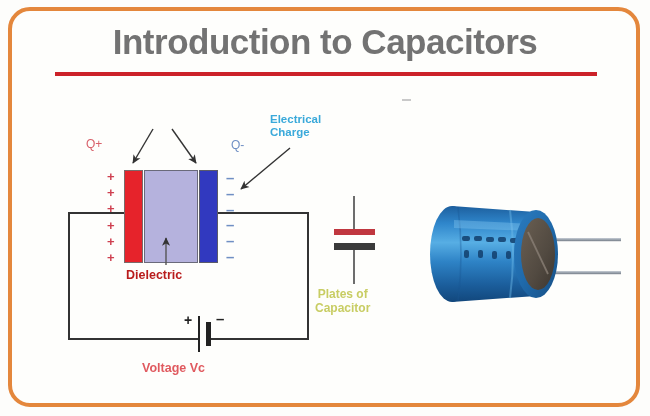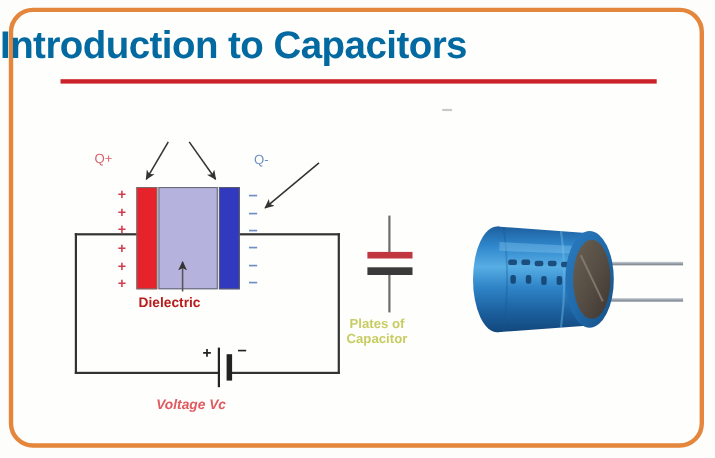--- a/index.html
+++ b/index.html
@@ -27,24 +27,24 @@
     border-radius: 22px;
     box-sizing: border-box;
     background: #fefefc;
   }
   
   .title {
     position: absolute;
     left: 0;
     top: 22px;
     width: 650px;
-    text-align: left;
+    text-align: center;
     font-size: 35px;
     font-weight: bold;
-    color: #0369a1;
+    color: #737373;
     letter-spacing: -0.5px;
     font-family: "Liberation Sans", sans-serif;
   }
   .title-underline {
     position: absolute;
     left: 55px;
     top: 72px;
     width: 542px;
     height: 4px;
     background: #cc2229;
@@ -81,21 +81,20 @@
   }
   .lbl-dielectric {
     left: 126px; top: 268px;
     font-size: 12.5px;
     color: #b91c1c;
   }
   .lbl-voltage {
     left: 142px; top: 361px;
     font-size: 12.5px;
     color: #e05a5f;
-    font-style: italic;
   }
   .lbl-symbol {
     left: 315px; top: 288px;
     font-size: 12px;
     color: #c8cd63;
     text-align: center;
   }
   .lbl-website {
     left: 281px; top: 355px;
     font-size: 12.5px;
@@ -240,20 +239,22 @@
 <div id="canvas">
 
   <div class="frame"></div>
 
   <div class="title">Introduction to Capacitors</div>
   <div class="title-underline"></div>
 
   <div class="stray-dash"></div>
 
 
+  <div class="label lbl-charge">Electrical
+Charge</div>
 
   <div class="label lbl-qplus">Q+</div>
 
   <div class="label lbl-qminus">Q-</div>
 
   <div class="label lbl-dielectric">Dielectric</div>
 
   <div class="label lbl-voltage">Voltage Vc</div>
 
   <div class="label lbl-symbol">Plates of

